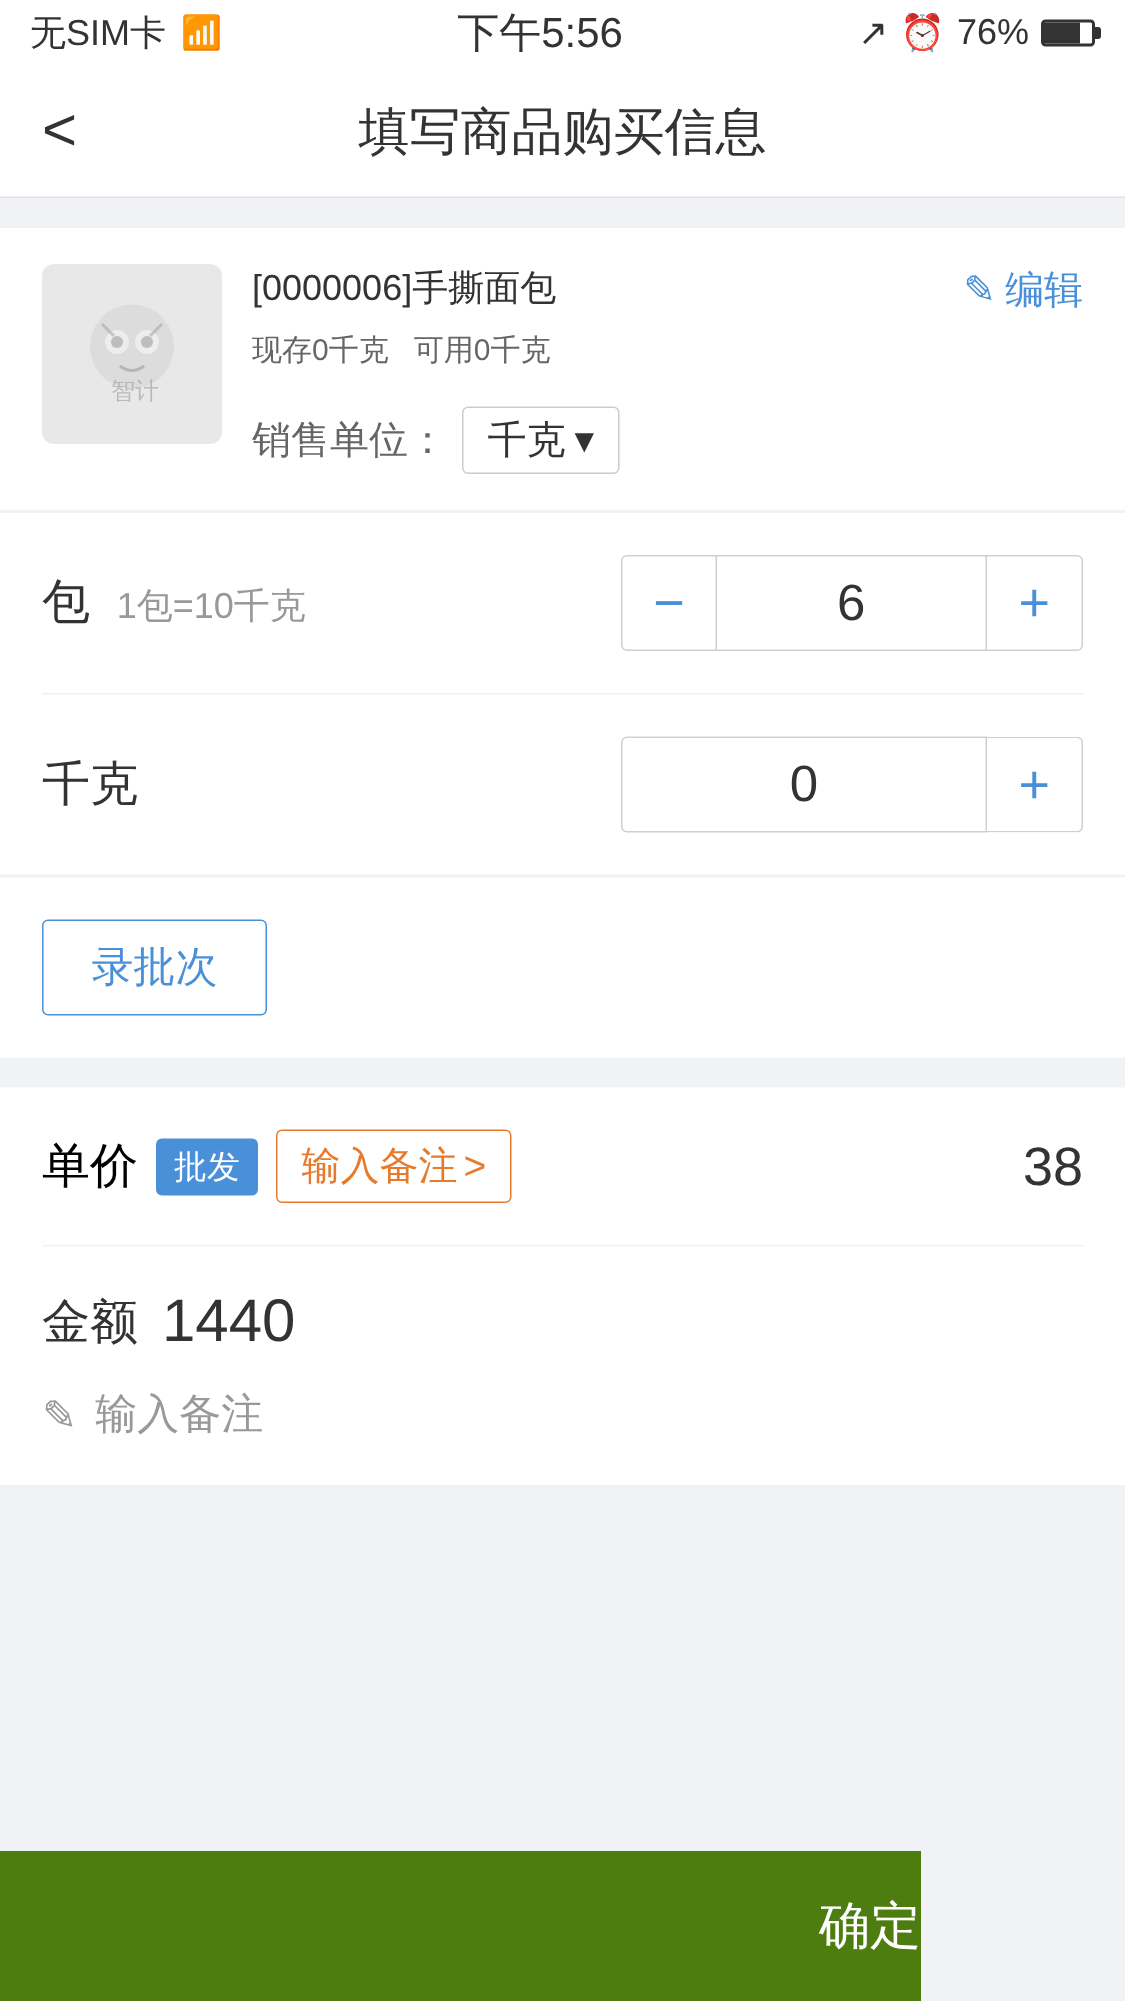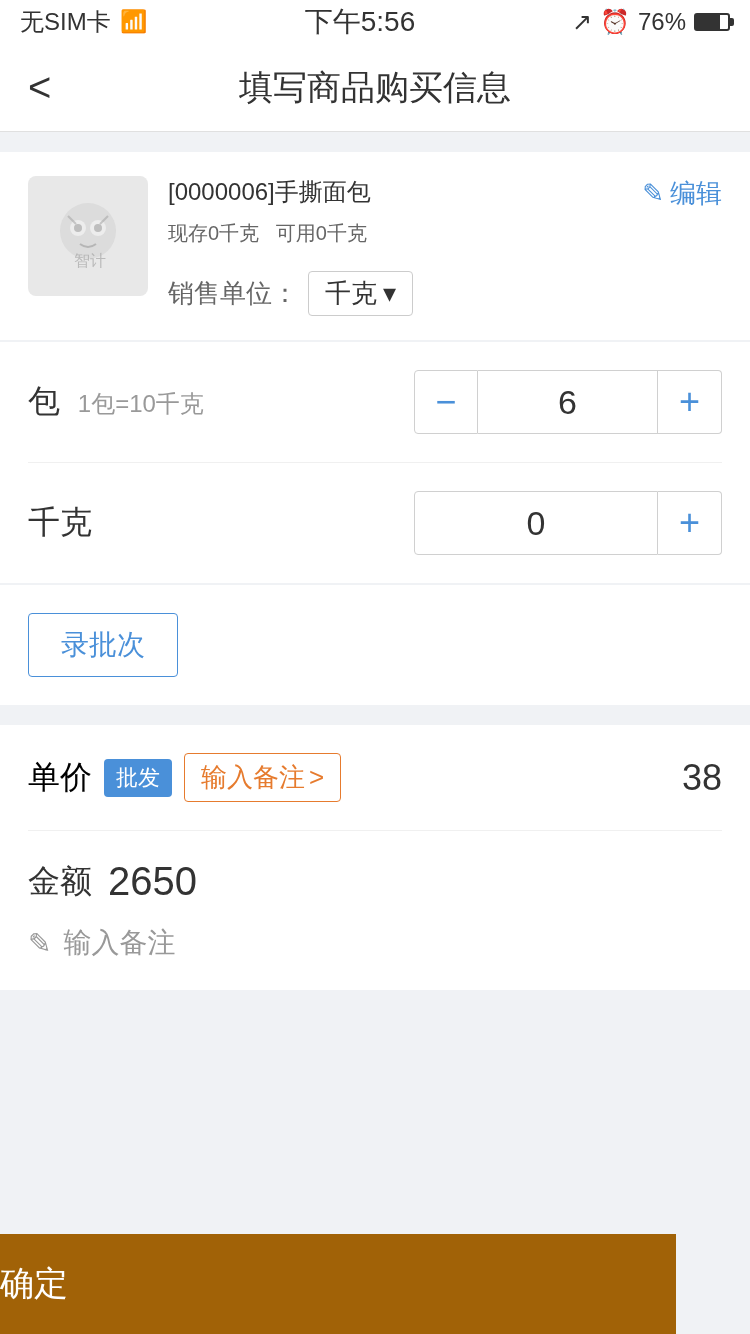--- a/index.html
+++ b/index.html
@@ -298,30 +298,30 @@
       background: #f0f2f5;
       flex: 1;
       min-height: 300px;
     }
 
     
     .confirm-btn {
       position: fixed;
       bottom: 0;
       left: 0;
-      width: 676px;
+      width: 614px;
       height: 100px;
-      background: #a16207;
+      background: #4d7c0f;
       color: #fff;
       font-size: 34px;
       border: none;
       cursor: pointer;
       display: flex;
       align-items: center;
-      justify-content: flex-start;
+      justify-content: flex-end;
     }
 
     .main-content {
       padding-bottom: 100px;
     }
   </style>
 </head>
 <body>
 
 <div class="main-content">
@@ -419,21 +419,21 @@
           <span>输入备注</span>
           <span>&gt;</span>
         </button>
       </div>
       <div class="price-value">38</div>
     </div>
 
     <div class="amount-section" style="padding: 28px 0;">
       <div class="amount-row">
         <span class="amount-label">金额</span>
-        <span class="amount-value">2650</span>
+        <span class="amount-value">1440</span>
       </div>
       <div class="note-row">
         <span class="note-icon">✎</span>
         <span class="note-text">输入备注</span>
       </div>
     </div>
   </div>
 
   <div class="empty-space"></div>
 </div>

